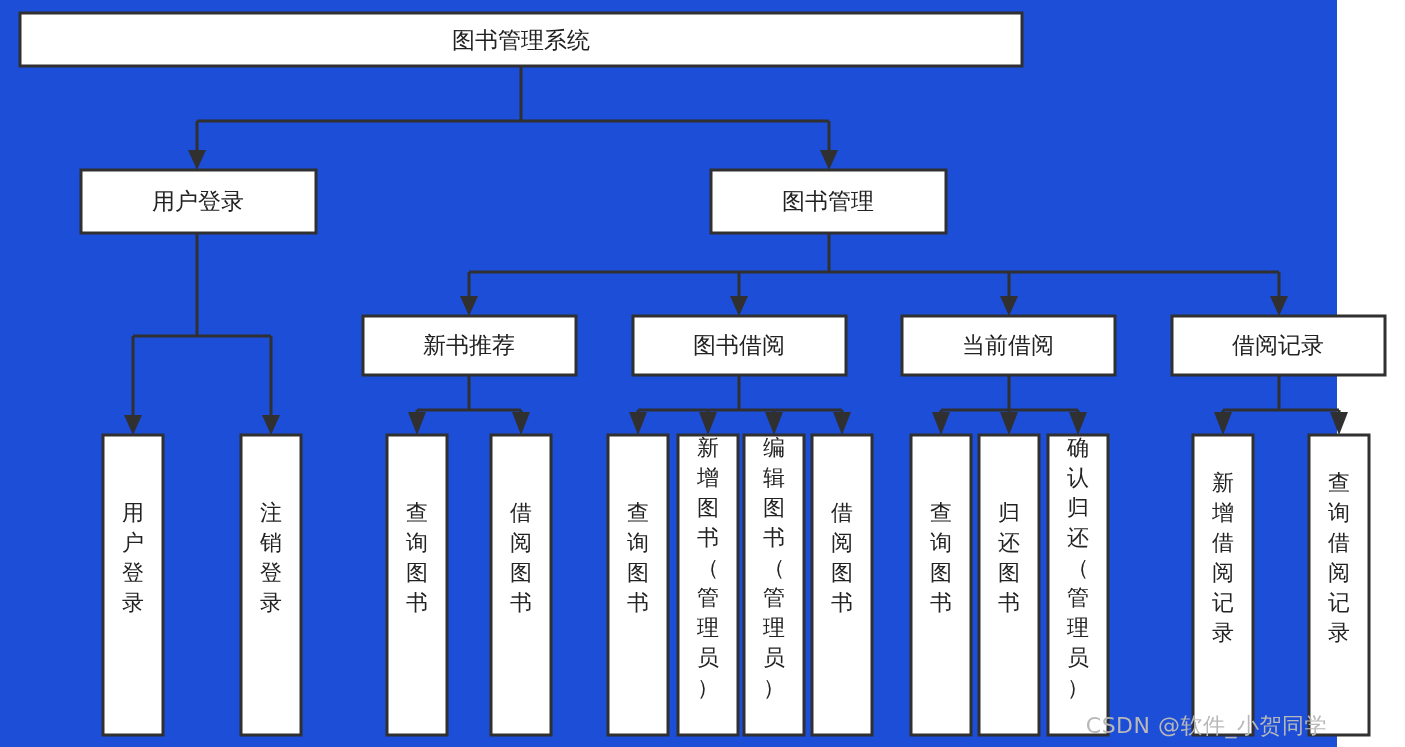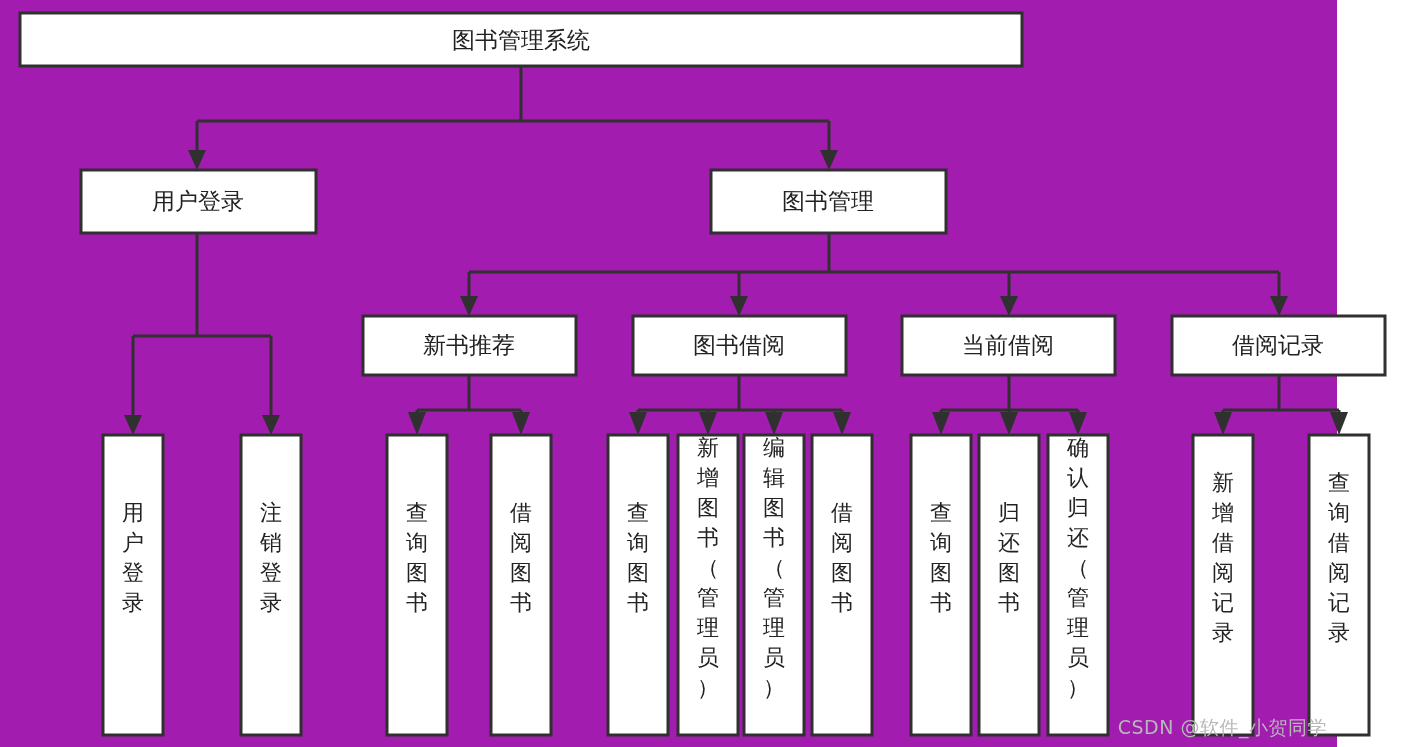--- a/index.html
+++ b/index.html
@@ -10,21 +10,21 @@
   body {
     width: 1405px;
     height: 747px;
     font-family: "DejaVu Sans", "Liberation Sans", sans-serif;
     overflow: hidden;
   }
   #diagram-root {
     position: relative;
     width: 1337px;
     height: 747px;
-    background: #a21caf;
+    background: #1d4ed8;
   }
   svg.flow {
     position: absolute;
     left: 0;
     top: 0;
     width: 1405px;
     height: 747px;
   }
   .node-box {
     fill: #ffffff;
@@ -51,21 +51,21 @@
   }
   .arrow-head {
     fill: #303030;
     stroke: none;
   }
   .watermark {
     position: absolute;
     right: 10px;
     bottom: 6px;
     font-family: "DejaVu Sans", "Liberation Sans", sans-serif;
-    font-size: 19px;
+    font-size: 22px;
     color: #b8b8b8;
     letter-spacing: 0.5px;
     white-space: nowrap;
     pointer-events: none;
   }
 </style>
 </head>
 <body>
 
 <div id="diagram-root">

